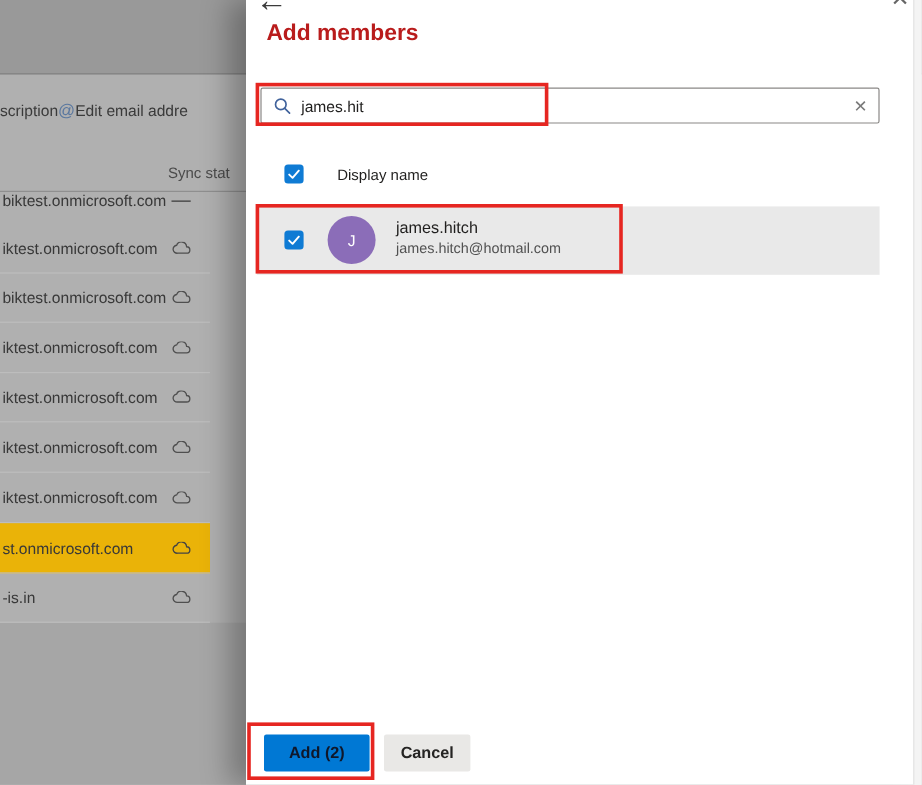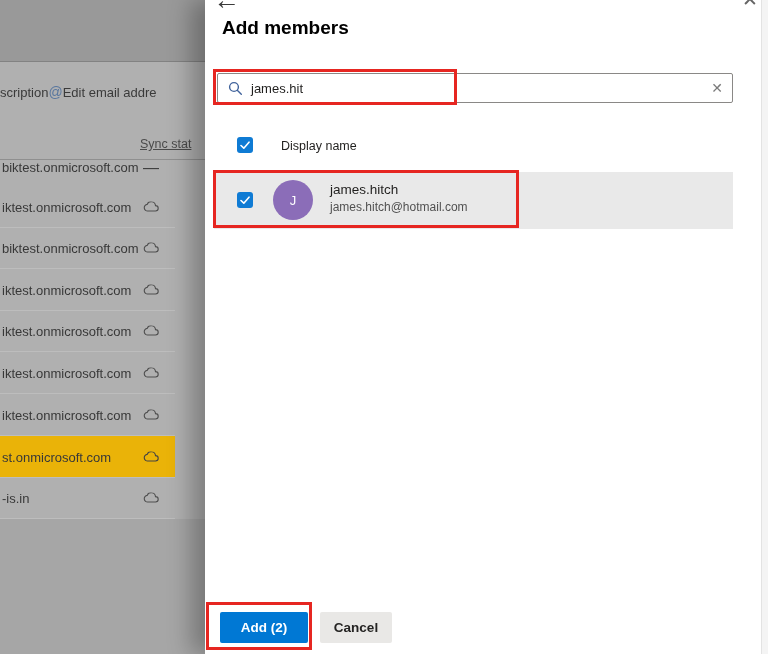--- a/index.html
+++ b/index.html
@@ -10,36 +10,36 @@
     color:#201f1e;
   }
   
   .bg-header-band { position:absolute; left:0; top:0; width:768px; height:62px;
     background:#999999; border-bottom:1px solid #828282; }
   .bg-bottom-area { position:absolute; left:0; top:519px; width:768px; height:135px;
     background:#a6a6a6; }
   .bg-toolbar { position:absolute; left:0; top:83px; width:210px; height:18px;
     display:flex; align-items:center; font-size:13px; color:#3a3a3a; white-space:nowrap; overflow:hidden; }
   .at-icon { color:#59779f; font-size:14px; }
-  .bg-colhdr { position:absolute; left:140px; top:137px; font-size:12.5px; color:#4b4b4b; white-space:nowrap;text-decoration:underline; }
+  .bg-colhdr { position:absolute; left:140px; top:137px; font-size:12.5px; color:#4b4b4b; white-space:nowrap; }
   .bg-row-clip { position:absolute; left:0; top:159px; width:205px; height:15px;
     overflow:hidden; border-top:1px solid #8f8f8f; }
   .bg-row-clip .email { position:absolute; left:2px; top:0px; }
   .bg-row-clip .status { position:absolute; left:143px; top:-1px; color:#3c3c3c; }
   .bg-row { position:absolute; left:0; width:175px; height:42px; border-bottom:1px solid #bdbdbd; }
   .bg-row .email { position:absolute; left:2px; top:50%; transform:translateY(-50%); }
   .bg-row .status { position:absolute; left:143px; top:50%; transform:translateY(-50%); line-height:0; }
   .bg-row.selected { background:#eab308; }
   .email { font-size:13px; color:#383838; white-space:nowrap; }
   
   .panel { position:absolute; left:205px; top:0; width:563px; height:654px;
     background:#ffffff; box-shadow:-14px 0 22px rgba(0,0,0,0.28); }
   .back-icon { position:absolute; left:8px; top:-13px; font-size:27px; color:#3b3b3b; line-height:1; }
   .close-icon { position:absolute; left:537px; top:-10px; font-size:19px; color:#666; line-height:1; }
-  .panel-title { position:absolute; left:17px; top:17px; font-size:19px; font-weight:700; color:#000000; }
+  .panel-title { position:absolute; left:17px; top:17px; font-size:19px; font-weight:700; color:#b91c1c; }
   .search-box { position:absolute; left:12px; top:73px; width:516px; height:30px;
     background:#fff; border:1px solid #8a8886; border-radius:2px;
     display:flex; align-items:center; }
   .search-box .mag { margin-left:10px; line-height:0; }
   .search-value { margin-left:8px; font-size:13px; color:#201f1e; }
   .search-clear { position:absolute; right:9px; top:6px; font-size:14px; color:#7a7a7a; cursor:pointer; }
   .annotation { position:absolute; border:3px solid var(--annotation, #e62621); pointer-events:none; }
   .ann-search { left:8px; top:69px; width:244px; height:36px; }
   .ann-row    { left:8px; top:170px; width:306px; height:58px; }
   .ann-add    { left:1px; top:602px; width:106px; height:48px; }
@@ -50,21 +50,21 @@
   .member-row { position:absolute; left:9px; top:172px; width:519px; height:57px; background:#e9e9e9; }
   .member-cb { position:absolute; left:23px; top:20px; }
   .avatar { position:absolute; left:59px; top:8px; width:40px; height:40px; border-radius:50%;
     background:var(--avatar, #8b6db8); display:flex; align-items:center; justify-content:center;
     color:#fff; font-size:13px; }
   .member-text { position:absolute; left:116px; top:10px; }
   .member-name { font-size:13.5px; color:#201f1e; }
   .member-email { font-size:12px; color:#515151; margin-top:3px; }
   .btn { position:absolute; height:31px; border:none; border-radius:2px;
     font-family:"Liberation Sans", sans-serif; font-size:13.5px; font-weight:600; cursor:pointer; }
-  .btn-add { left:15px; top:612px; width:88px; background:var(--accent, #0078d4); color:#ffffff; }
+  .btn-add { left:15px; top:612px; width:88px; background:var(--accent, #0078d4); color:#0f172a; }
   .btn-cancel { left:115px; top:612px; width:72px; background:#e9e8e6; color:#252423; }
   .panel-scrollbar { position:absolute; left:556px; top:0; width:7px; height:654px;
     background:#f4f4f4; border-left:1px solid #e3e3e3; }
 </style>
 </head>
 <body>
 
 <div class="bg-header-band"></div>
 <div class="bg-bottom-area"></div>
 

